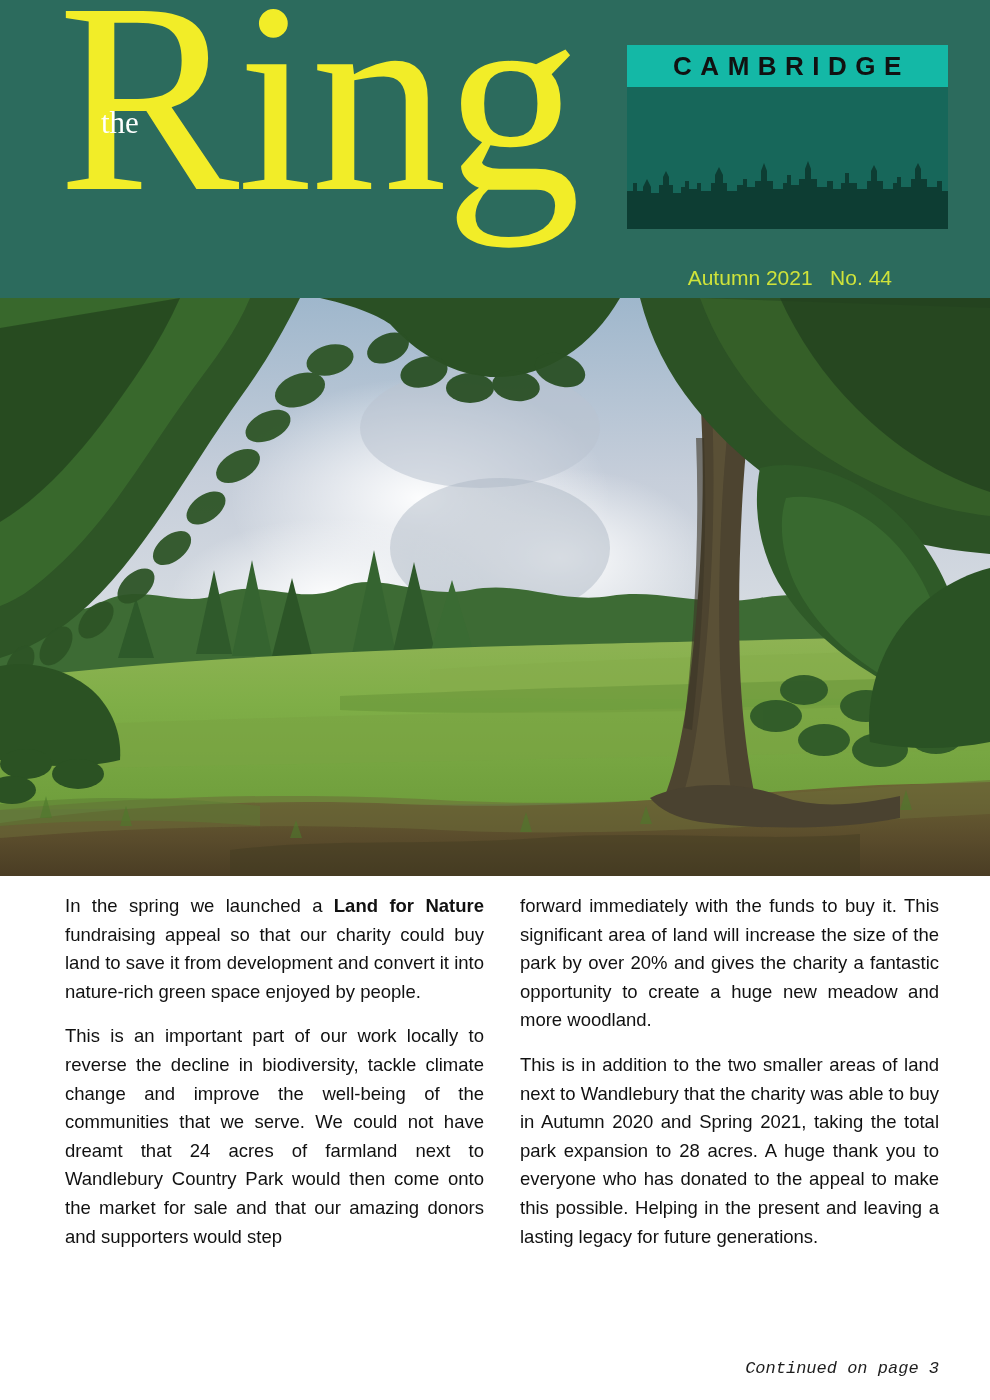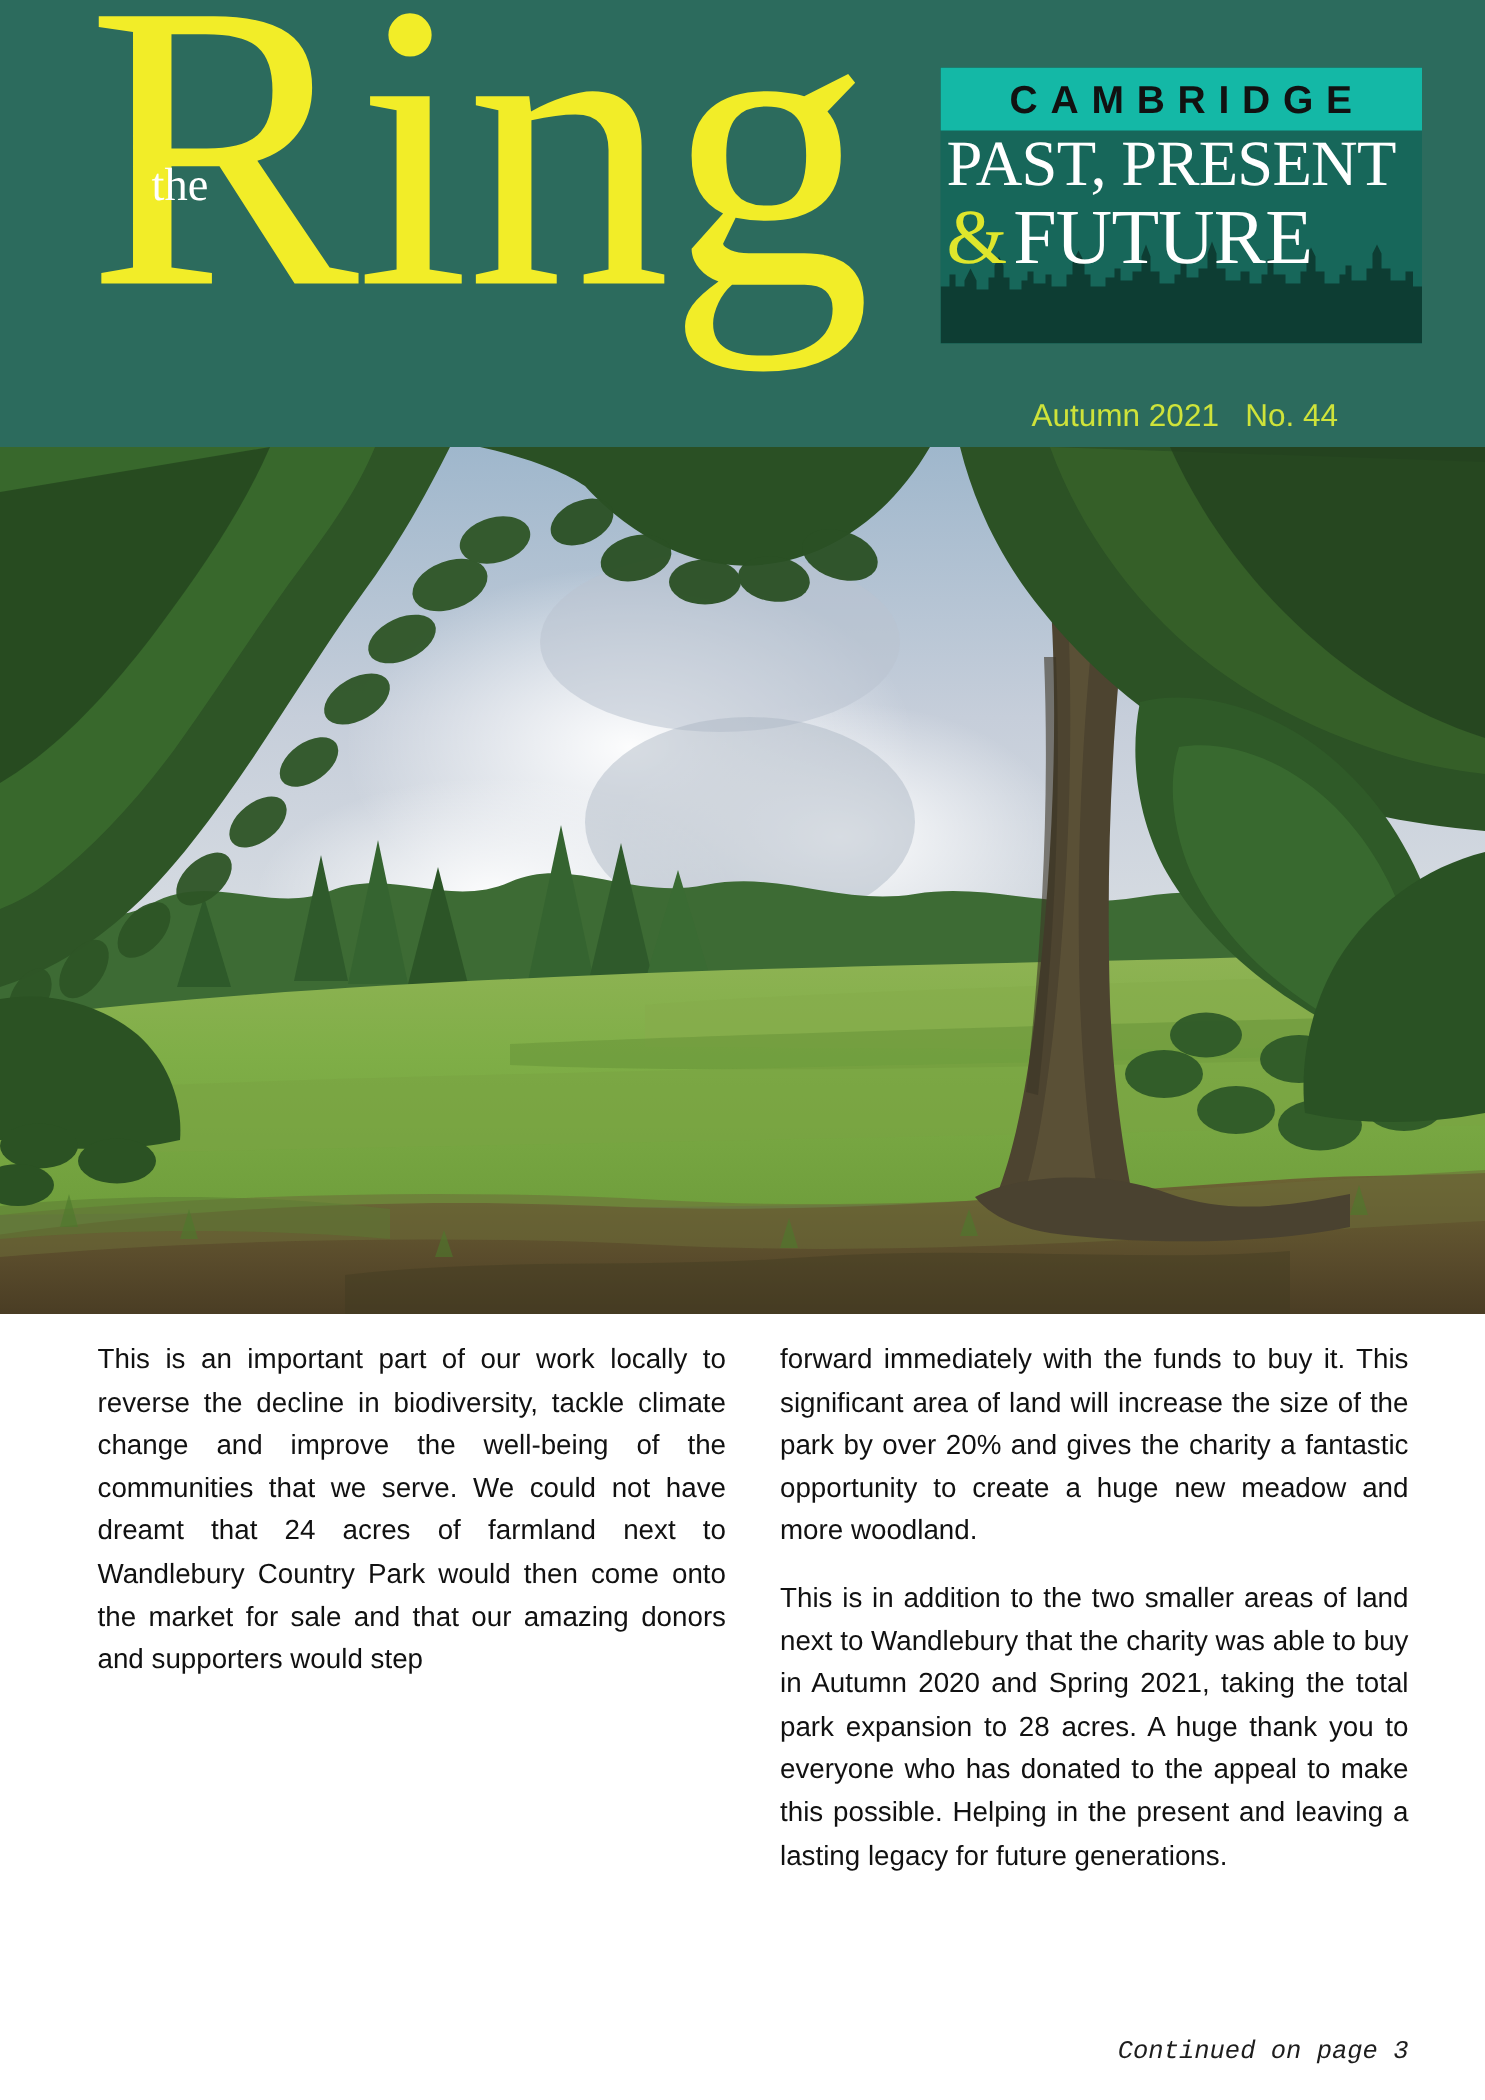--- a/index.html
+++ b/index.html
@@ -234,27 +234,20 @@
           L134,14 L137,6 L140,14 L140,24 L146,24 L146,32 L156,32 L156,26 L160,26 L160,18 L164,18
           L164,28 L172,28 L172,22 L178,22 L178,12 L181,4 L184,12 L184,22 L190,22 L190,30 L200,30
           L200,24 L206,24 L206,32 L214,32 L214,26 L218,26 L218,16 L222,16 L222,26 L230,26 L230,32
           L240,32 L240,24 L244,24 L244,14 L247,8 L250,14 L250,24 L256,24 L256,32 L266,32 L266,26
           L270,26 L270,20 L274,20 L274,30 L284,30 L284,22 L288,22 L288,12 L291,6 L294,12 L294,22
           L300,22 L300,30 L310,30 L310,24 L315,24 L315,34 L321,34 L321,72 Z"></path>
       </svg>
 
       <div class="logo-cambridge">CAMBRIDGE</div>
 
-      <div class="logo-lines">
-        <div class="logo-past">PAST, PRESENT</div>
-        <div class="logo-future-row">
-          <span class="logo-amp">&amp;</span>
-          <span class="logo-future">FUTURE</span>
-        </div>
-      </div>
     </div>
 
     <div class="issue-line">Autumn 2021   No. 44</div>
   </div>
 
   <div class="photo">
     <svg viewBox="0 0 990 578" preserveAspectRatio="none">
       <defs>
         <linearGradient id="skyG" x1="0" y1="0" x2="0" y2="1">
           <stop offset="0%" stop-color="#9fb7cc"></stop>
@@ -390,20 +383,21 @@
       </g>
     </svg>
   </div>
 
   <div class="article">
 
 
     <div class="columns">
 
       <div class="col">
+        <p><span>In the spring we launched a </span><b>Land for Nature</b><span> fundraising appeal  so that our charity could buy land to save it from development and convert it into nature-rich green space enjoyed by people.</span></p>
         <p>This is an important part of our work locally to reverse the decline in biodiversity, tackle climate change and improve the well-being of the communities that we serve. We could not have dreamt that 24 acres of farmland next to Wandlebury Country Park would then come onto the market for sale and that our amazing donors and supporters would step</p>
       </div>
 
       <div class="col">
         <p>forward immediately with the funds to buy it. This significant area of land will increase the size of the park by over 20% and gives the charity a fantastic opportunity to create a huge new meadow and more woodland.</p>
         <p>This is in addition to the two smaller areas of land next to Wandlebury that the charity was able to buy in Autumn 2020 and Spring 2021, taking the total park expansion to 28 acres. A huge thank you to everyone who has donated to the appeal to make this possible. Helping in the present and leaving a lasting legacy for future generations.</p>
       </div>
 
     </div>
 

